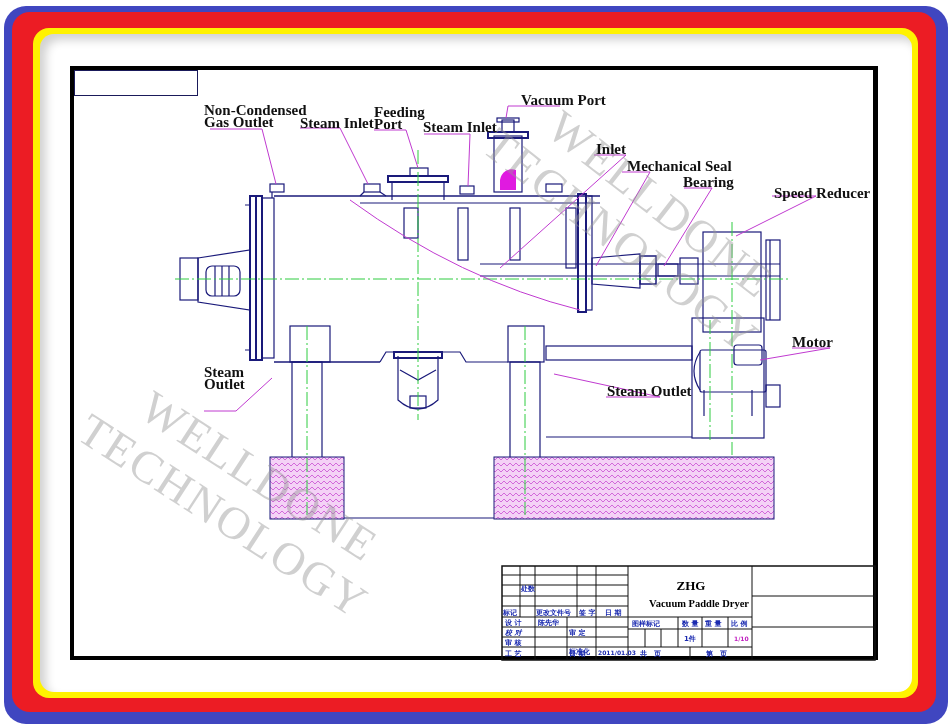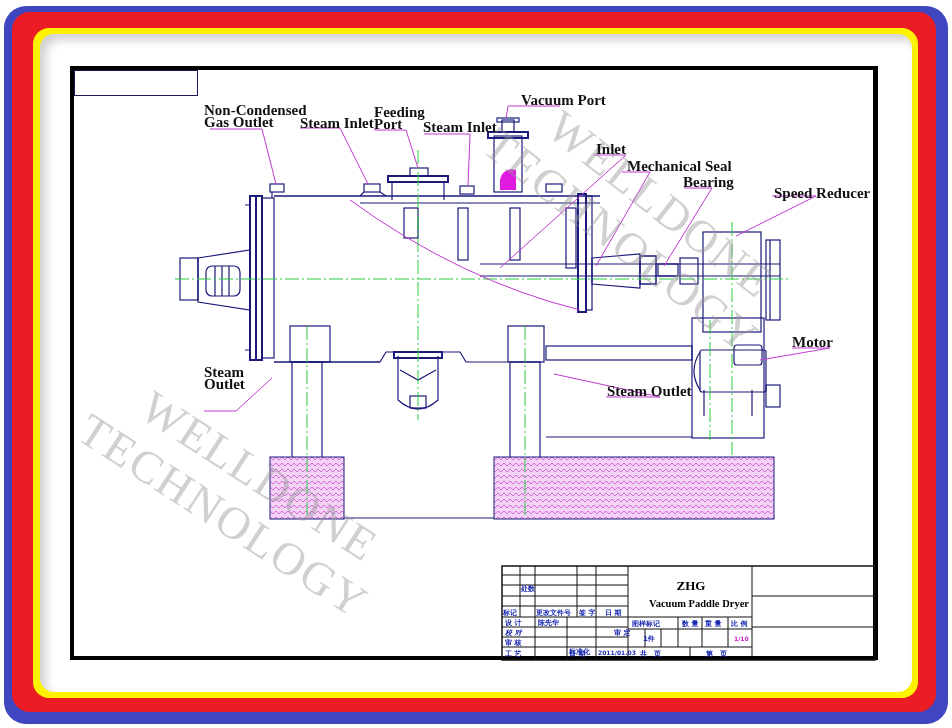--- a/index.html
+++ b/index.html
@@ -212,26 +212,26 @@
 <div class="cjk" style="left:503px;top:608px;">标记</div>
 <div class="cjk" style="left:521px;top:584px;">处数</div>
 <div class="cjk" style="left:536px;top:608px;">更改文件号</div>
 <div class="cjk" style="left:579px;top:608px;">签 字</div>
 <div class="cjk" style="left:605px;top:608px;">日 期</div>
 
 <div class="cjk" style="left:505px;top:618px;">设 计</div>
 <div class="cjk" style="left:538px;top:618px;">陈先华</div>
 <div class="cjk" style="left:569px;top:618px;margin-top:29px;">标准化</div>
 <div class="cjk" style="left:505px;top:628px;font-style:italic;">校 对</div>
-<div class="cjk" style="left:569px;top:628px;padding-left:45px;">审 定</div>
+<div class="cjk" style="left:569px;top:628px;">审 定</div>
 <div class="cjk" style="left:505px;top:638px;">审 核</div>
 <div class="cjk" style="left:505px;top:649px;">工 艺</div>
 <div class="cjk" style="left:569px;top:649px;">日 期</div>
 <div class="cjk" style="left:598px;top:649px;font-size:6px;">2011/01.03</div>
 
 <div class="cjk" style="left:632px;top:619px;">图样标记</div>
 <div class="cjk" style="left:682px;top:619px;">数 量</div>
 <div class="cjk" style="left:705px;top:619px;">重 量</div>
 <div class="cjk" style="left:731px;top:619px;">比 例</div>
-<div class="cjk" style="left:643px;top:634px;">1件</div>
+<div class="cjk" style="left:684px;top:634px;">1件</div>
 <div class="cjk" style="left:734px;top:635px;color:#c020c0;font-size:6px;">1/10</div>
 <div class="cjk" style="left:640px;top:649px;">共　页</div>
 <div class="cjk" style="left:706px;top:649px;">第　页</div>
 
 </body></html>

